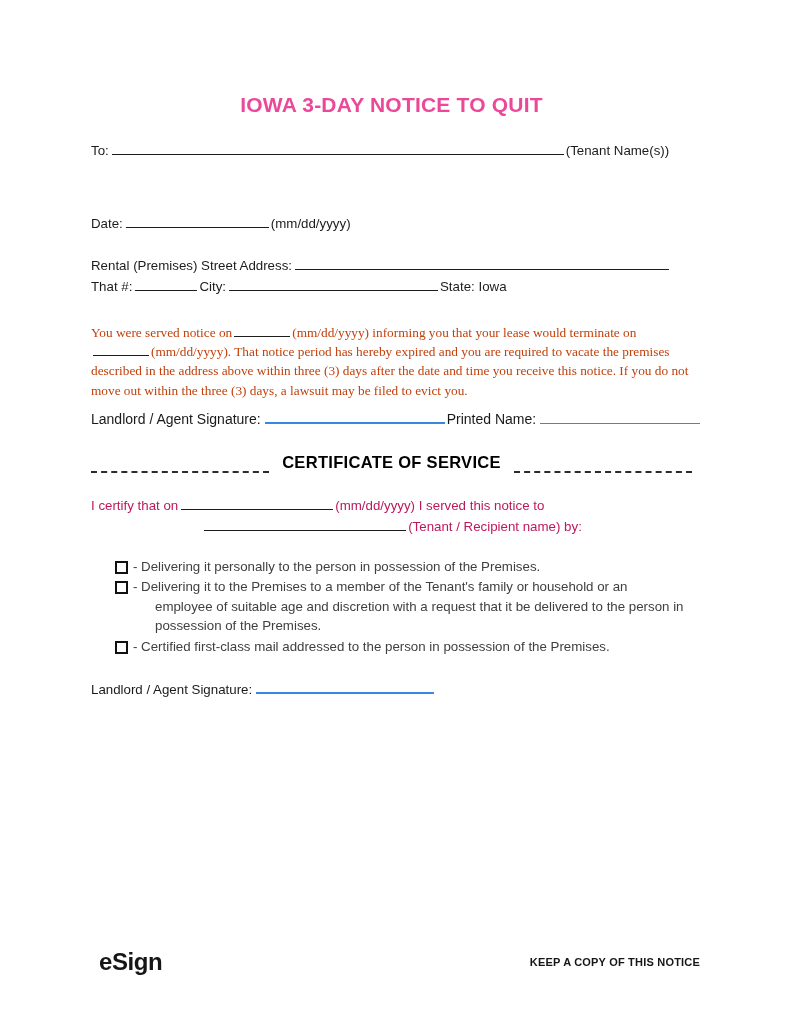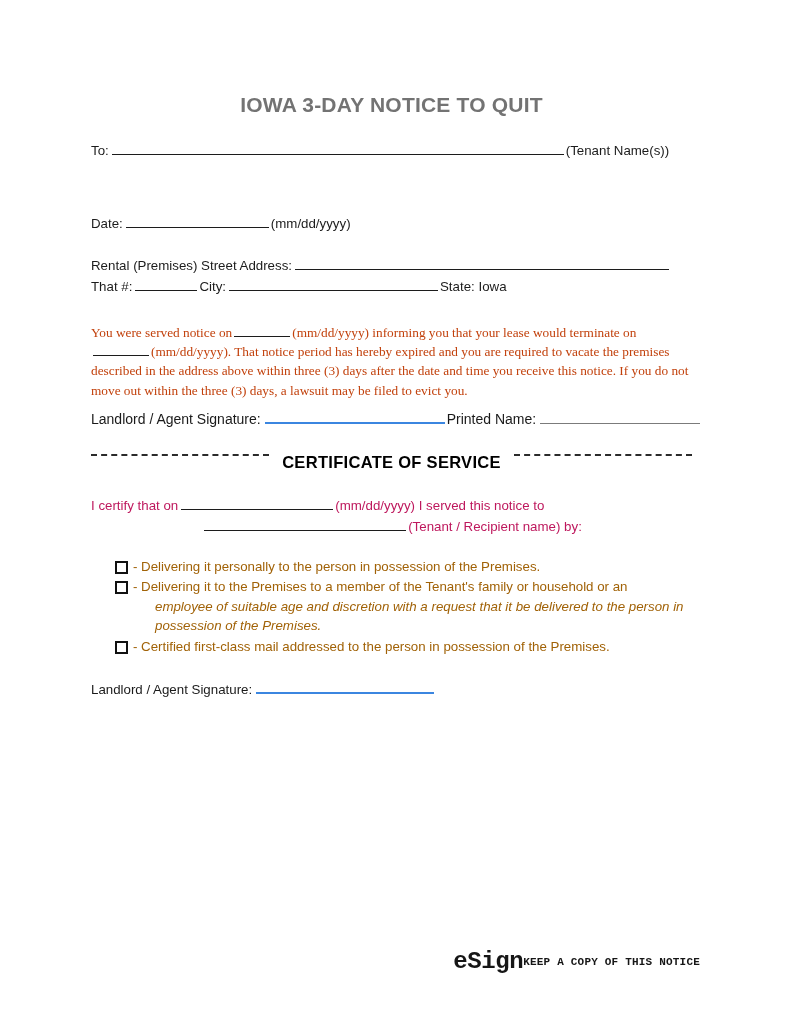--- a/index.html
+++ b/index.html
@@ -31,21 +31,21 @@
     width: 601px;
   }
 
   
   .doc-title {
     text-align: center;
     font-size: 21px;
     font-weight: bold;
     letter-spacing: 0.2px;
     margin-top: 93px;
-    color: #737373;
+    color: #ec4899;
   }
 
   
   .row {
     font-size: 13.3px;
     line-height: 17px;
     color: #1c1c1c;
     white-space: nowrap;
   }
 
@@ -108,21 +108,21 @@
     font-size: 14px;
     line-height: 17px;
     white-space: nowrap;
     text-align: center;
   }
 
   
   .cert-header {
     margin-top: 25px;
     display: flex;
-    align-items: flex-start;
+    align-items: flex-end;
     justify-content: center;
     gap: 13px;
     width: 601px;
   }
   .dashes {
     flex: 1 1 auto;
     height: 0;
     border-top: 2px dashed #2b2b2b;
     
     border-top-style: dashed;
@@ -150,62 +150,60 @@
   .check-list {
     margin-top: 20px;
     margin-left: 24px;
     width: 577px;
   }
   .check-item {
     display: flex;
     align-items: flex-start;
     font-size: 13.3px;
     line-height: 19.5px;
-    color: #a16207;
+    color: #404040;
     margin-bottom: 1px;
   }
   .checkbox {
     flex: 0 0 auto;
     width: 9px;
     height: 9px;
     border: 2px solid #111;
     background: #fff;
     margin-top: 4px;
     margin-right: 5px;
     box-sizing: content-box;
   }
   .check-text {
     flex: 1 1 auto;
     text-indent: 0;
     padding-left: 0;
   }
   .check-text .cont {
     display: block;
     padding-left: 22px;
-    font-style: italic;
   }
 
   
   .bottom-sig {
     margin-top: 25px;
     font-size: 13.3px;
     line-height: 17px;
     white-space: nowrap;
   }
 
   
   .footer {
     position: absolute;
     left: 99px;
     right: 91px;
     top: 948px;
     display: flex;
     align-items: center;
-    justify-content: flex-end;
-    font-family: Liberation Mono, monospace;
+    justify-content: space-between;
   }
   .brand {
     font-size: 24px;
     font-weight: bold;
     letter-spacing: -0.4px;
     color: #161616;
   }
   .footer-note {
     font-size: 11px;
     font-weight: bold;

